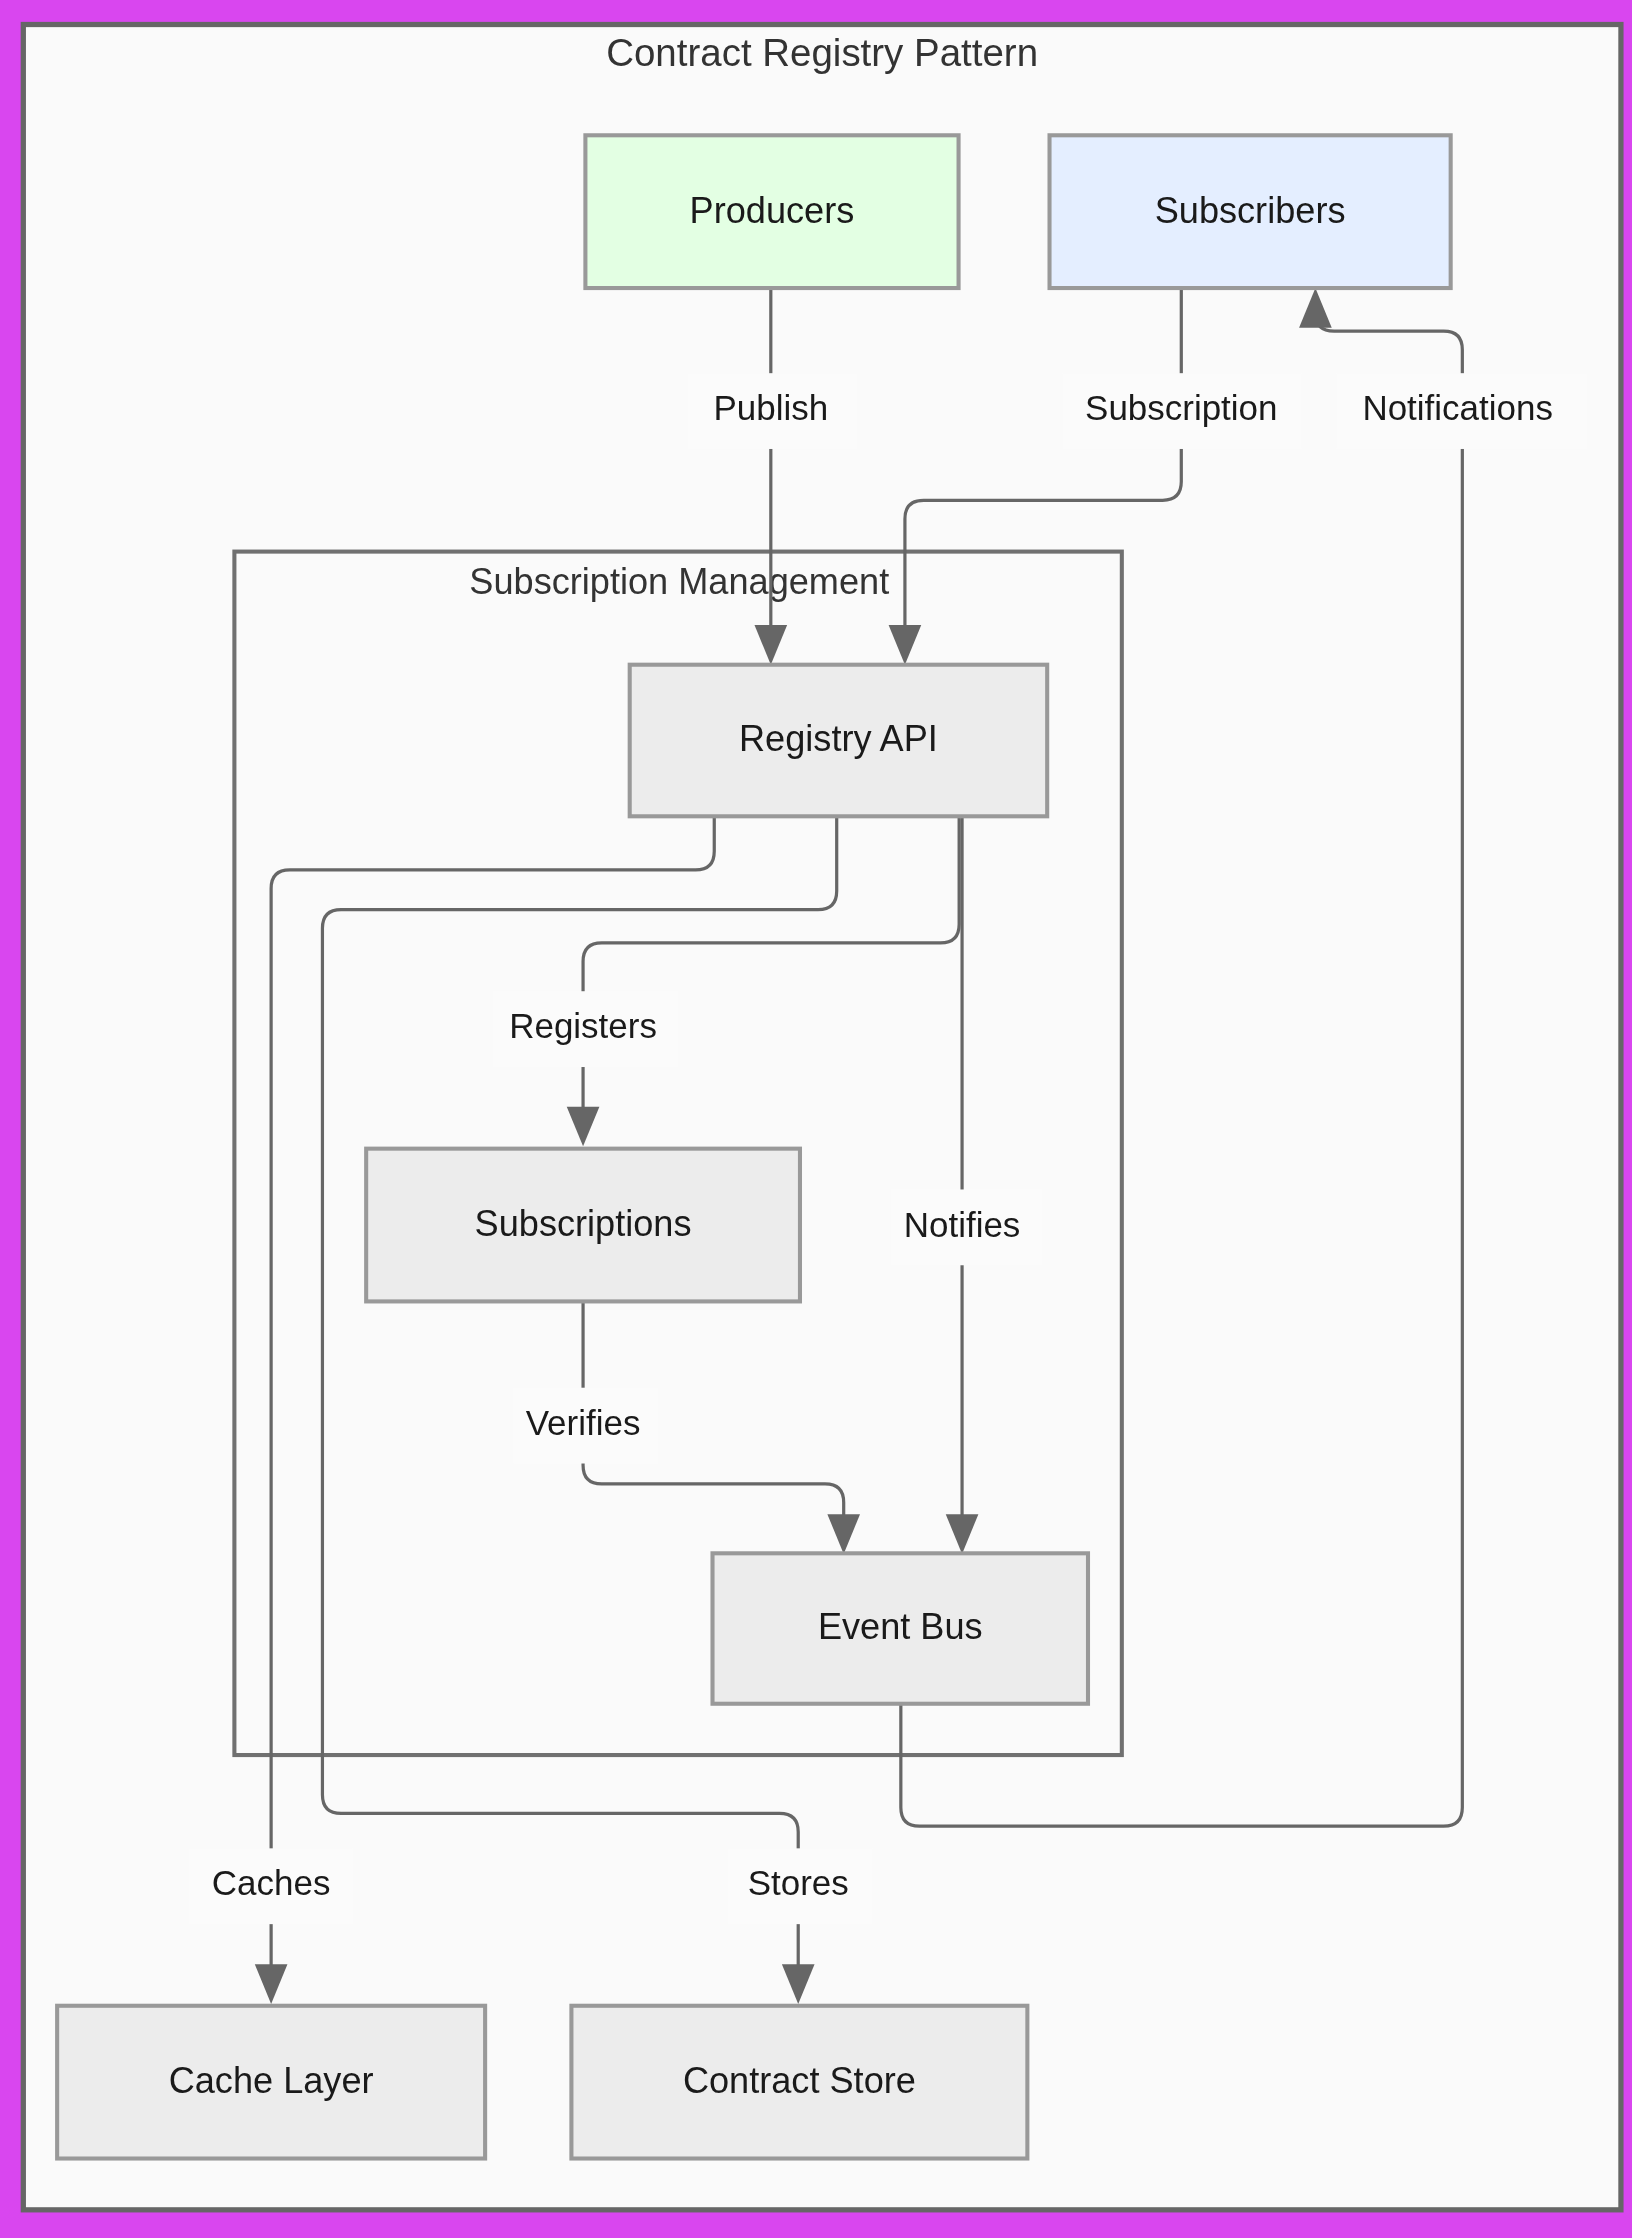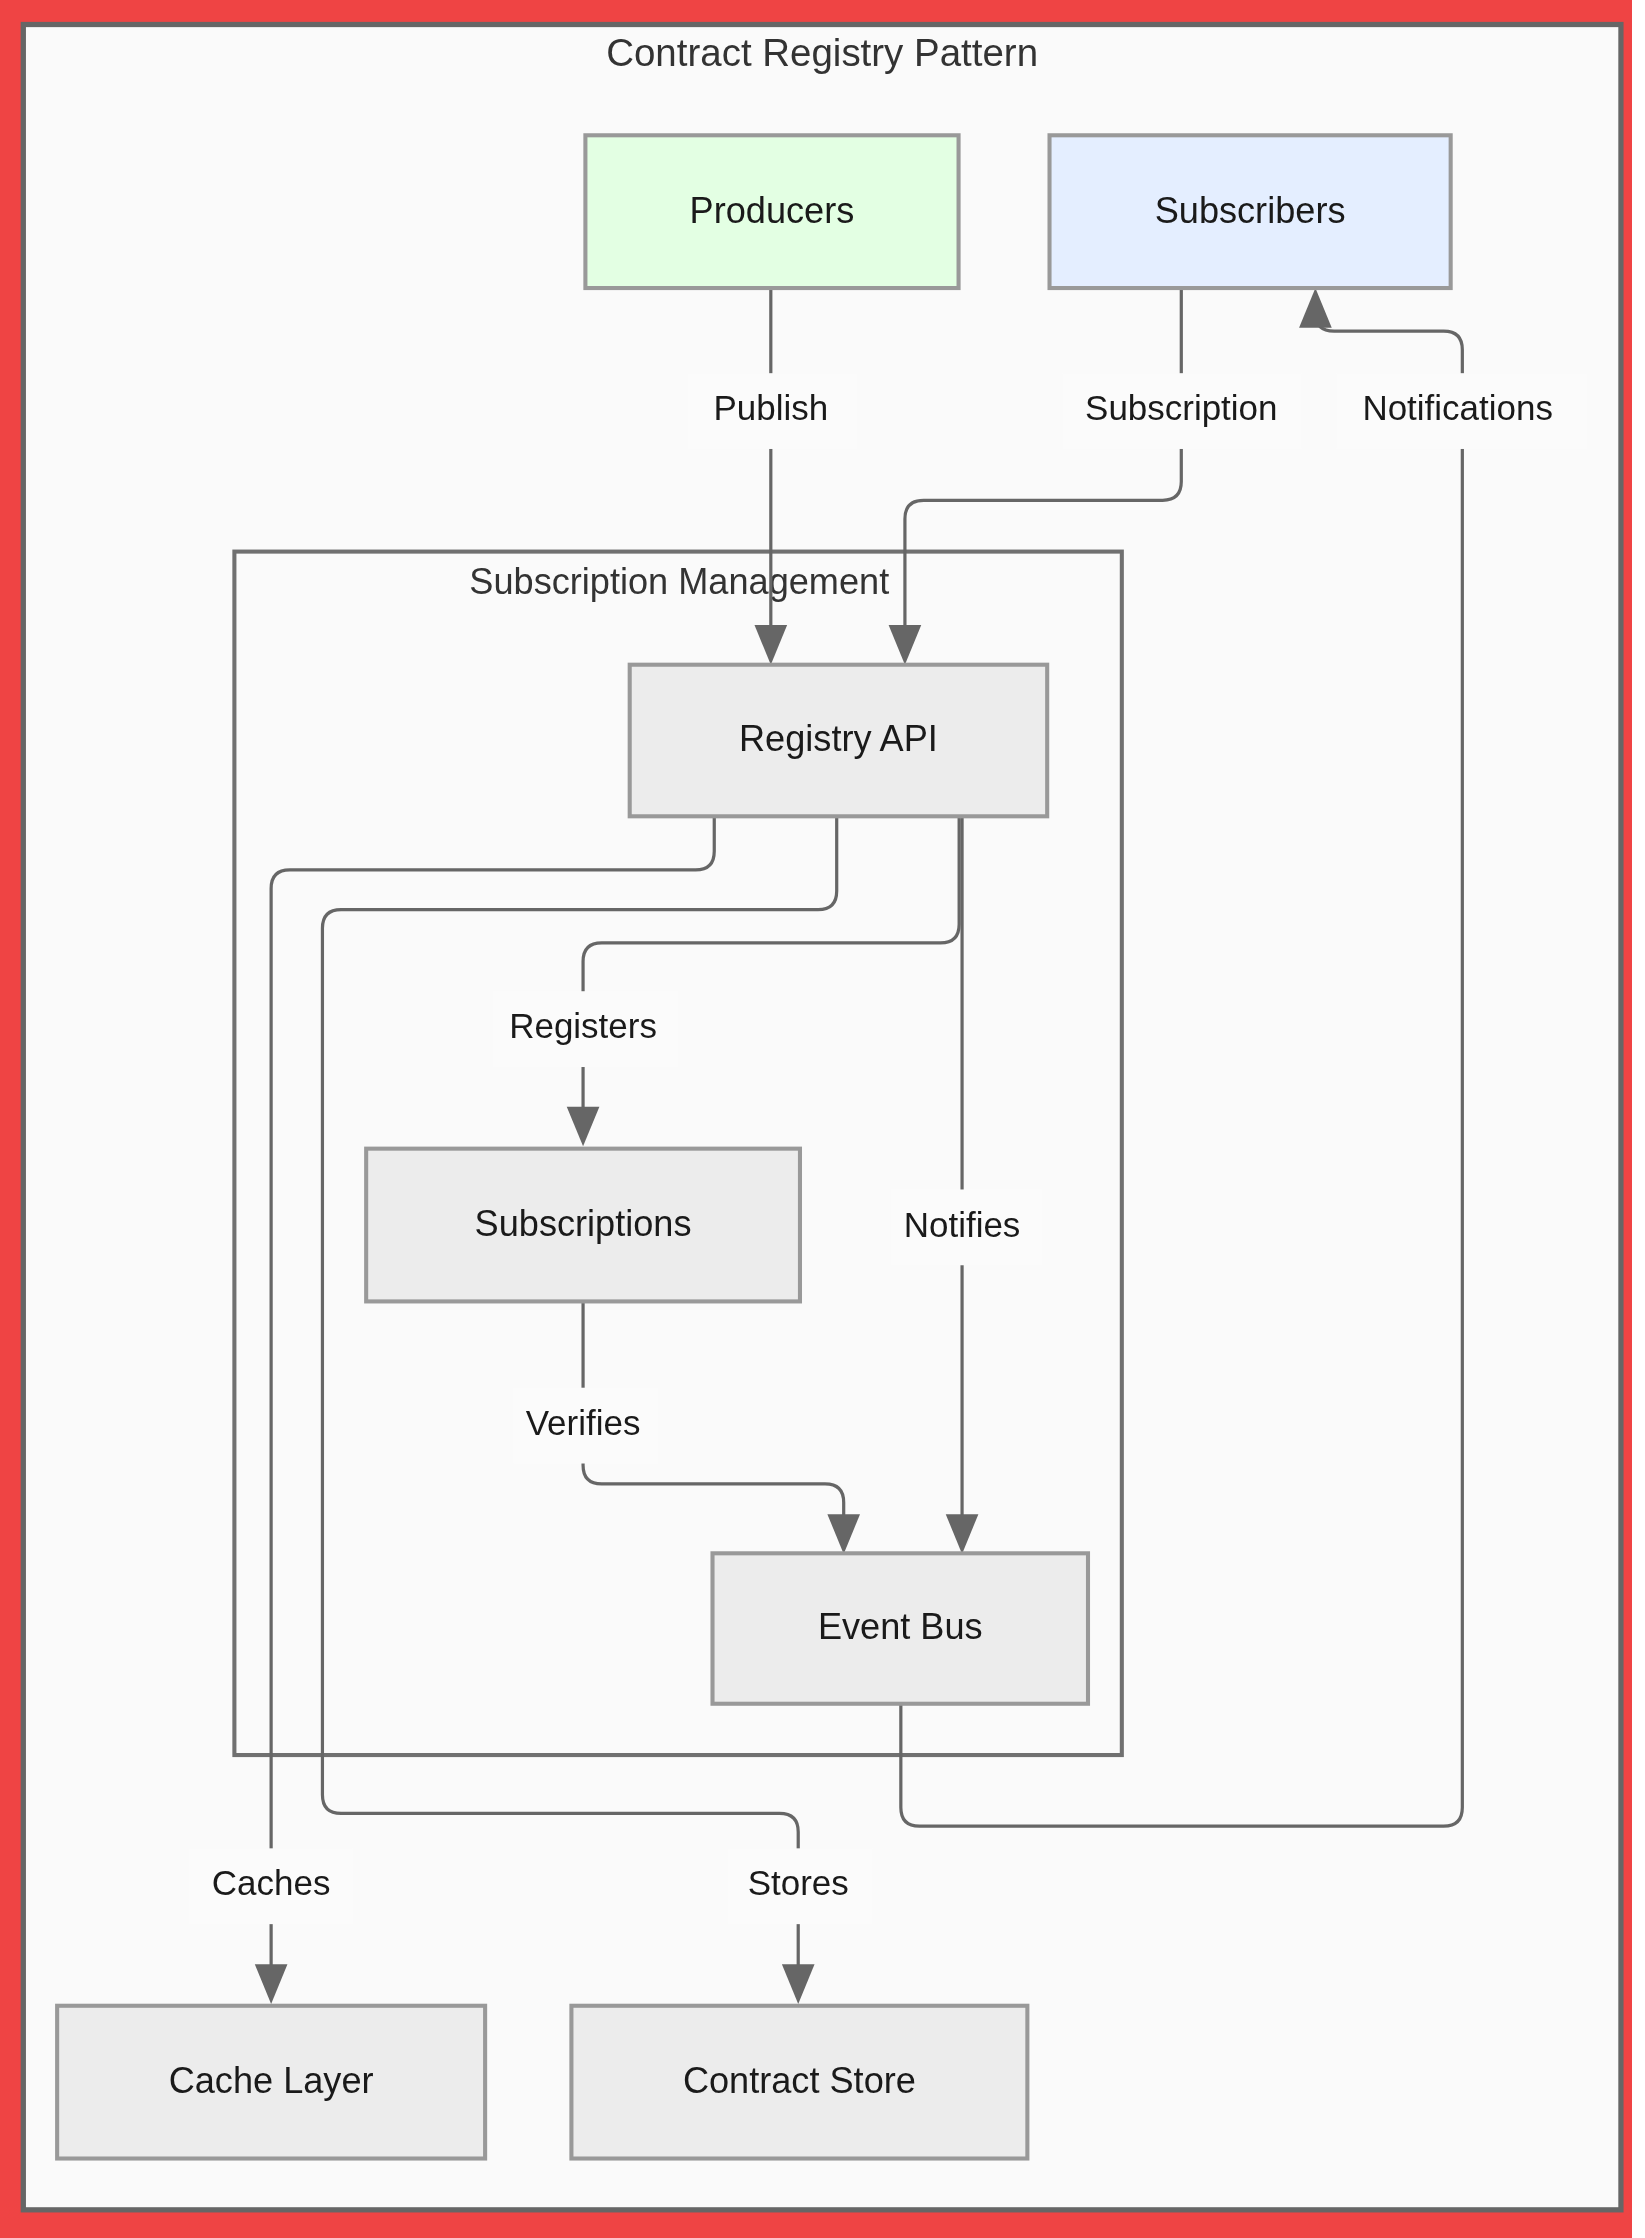--- a/index.html
+++ b/index.html
@@ -8,21 +8,21 @@
     padding: 0;
     background: #ffffff;
   }
   body {
     font-family: "Liberation Sans", sans-serif;
   }
   #stage {
     position: relative;
     width: 1632px;
     height: 2239px;
-    background: #ef4444;
+    background: #d946ef;
     overflow: hidden;
   }
   #diagram-svg {
     position: absolute;
     left: 0;
     top: 0;
     width: 1646px;
     height: 2239px;
   }
   .node-rect {

